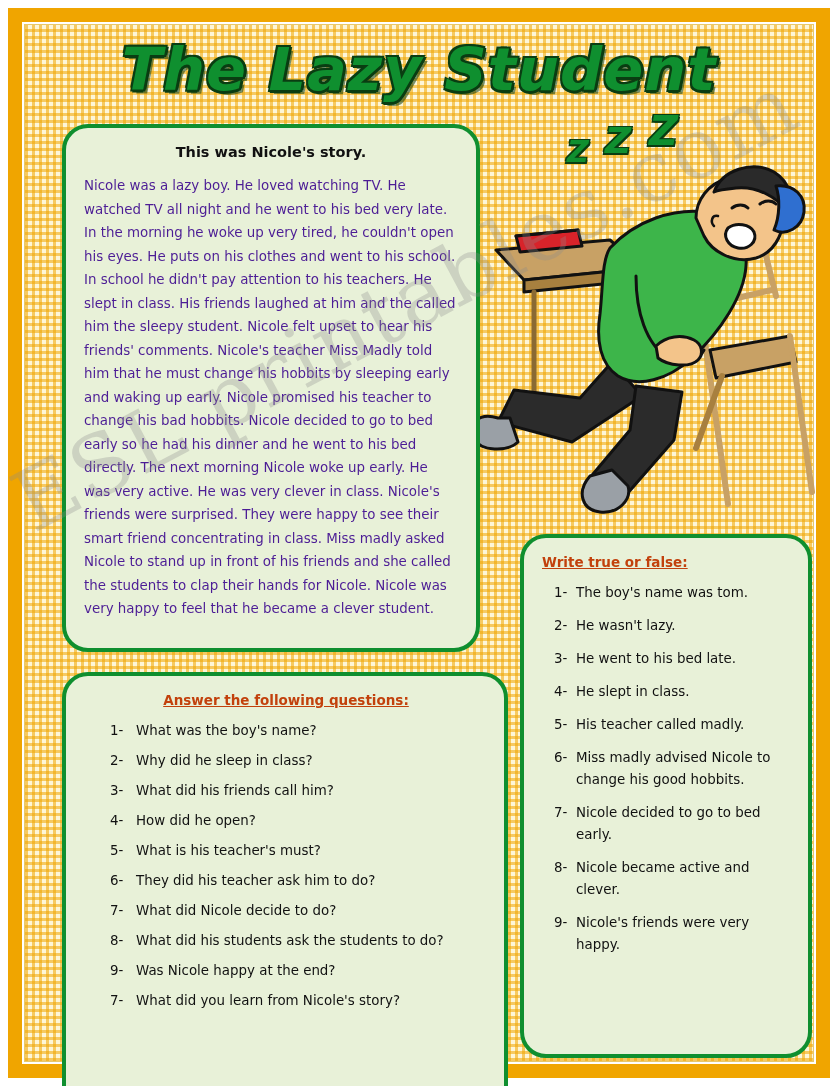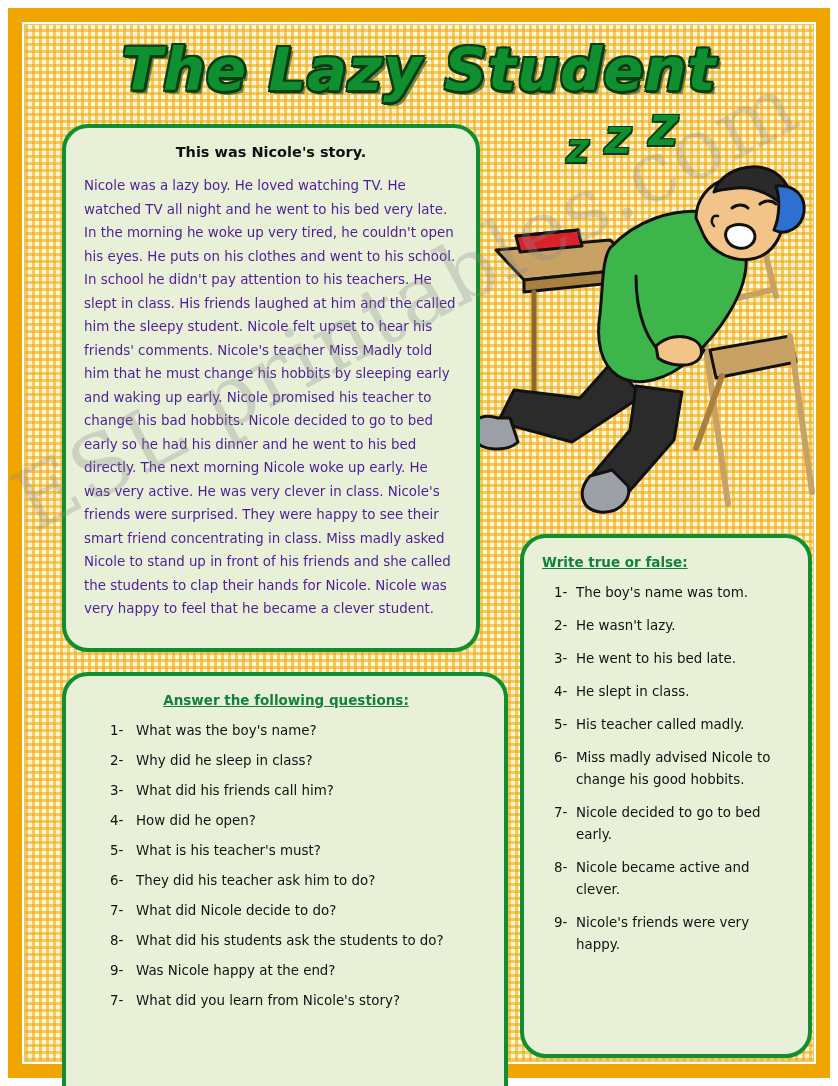--- a/index.html
+++ b/index.html
@@ -126,21 +126,21 @@
     font-size: 13.4px;
     color: #4c1d95;
     line-height: 23.5px;
     text-align: left;
   }
 
   .section-heading {
     font-family: "DejaVu Sans", sans-serif;
     font-size: 13.5px;
     font-weight: bold;
-    color: #15803d;
+    color: #c2410c;
     text-decoration: underline;
     margin: 2px 0 12px 0;
   }
   .section-heading.center {
     text-align: center;
   }
 
   .qlist {
     list-style: none;
     margin: 0;

